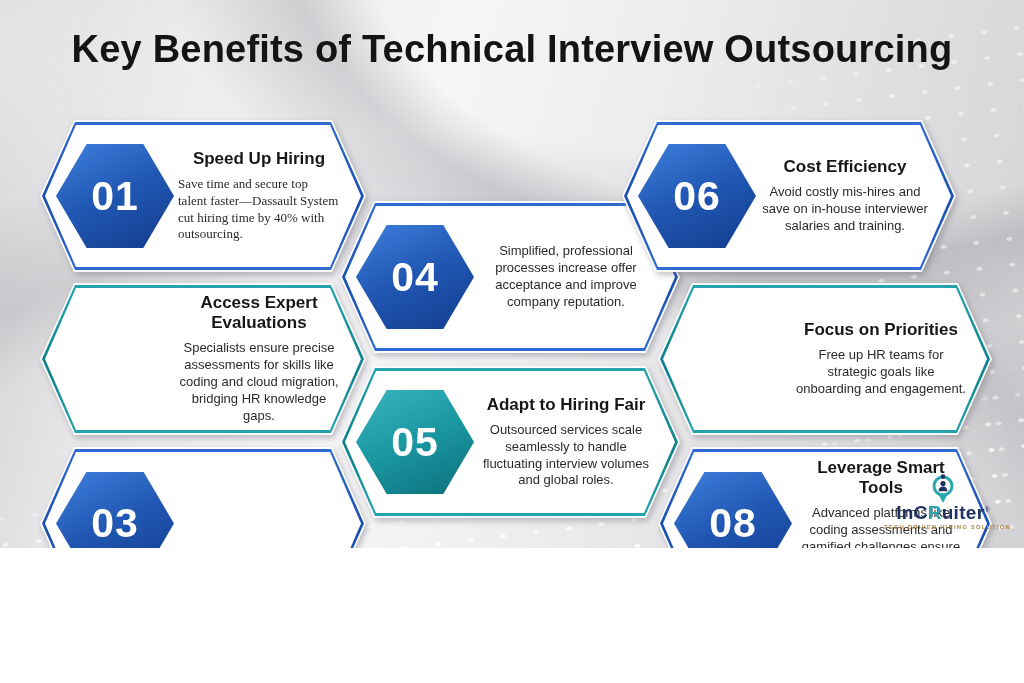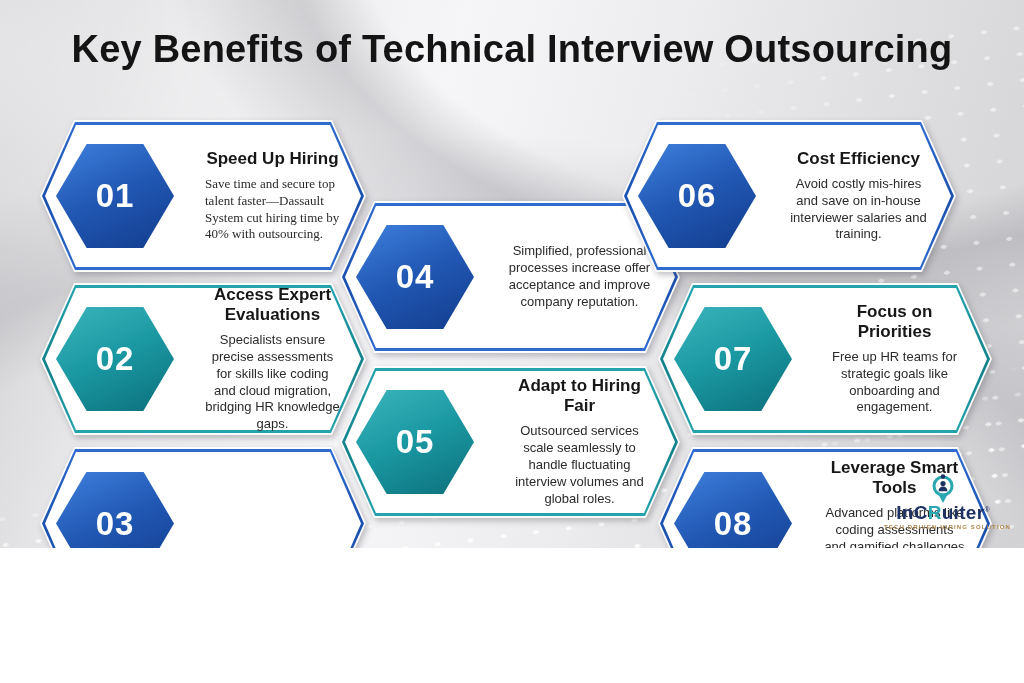--- a/index.html
+++ b/index.html
@@ -38,26 +38,26 @@
     clip-path: polygon(0 50%, 33px 0, calc(100% - 33px) 0, 100% 50%, calc(100% - 33px) 100%, 33px 100%); }
   .card-face { position:absolute; inset:3px; background:#ffffff;
     clip-path: polygon(0 50%, 31px 0, calc(100% - 31px) 0, 100% 50%, calc(100% - 31px) 100%, 31px 100%); }
   .card.blue .card-border { background: linear-gradient(180deg,#2f6bd0 0%,#1a4fae 55%,#2f6bd0 100%); }
   .card.teal .card-border { background: linear-gradient(180deg,#25a4ad 0%,#11808a 55%,#25a4ad 100%); }
 
   .badge { position:absolute; left:16px; top:50%; width:118px; height:104px;
     transform:translateY(-50%); z-index:3;
     clip-path: polygon(0 50%, 26% 0, 74% 0, 100% 50%, 74% 100%, 26% 100%);
     display:flex; align-items:center; justify-content:center;
-    color:#ffffff; font-size:33px; font-weight:700; letter-spacing:1px; }
+    color:#ffffff; font-size:41px; font-weight:700; letter-spacing:1px; }
   .card.blue .badge { background: linear-gradient(155deg,#3f80dd 0%,#2158b4 48%,#123c8c 100%); }
   .card.teal .badge { background: linear-gradient(155deg,#3bb5bd 0%,#1a98a2 48%,#0c6f7a 100%); }
 
   .card-text { position:absolute; top:0; bottom:0; left:138px; right:26px; z-index:2;
-    display:flex; flex-direction:column; justify-content:center; text-align:center;margin-left:27px; }
+    display:flex; flex-direction:column; justify-content:center; text-align:center; }
   .card-title { font-size:17px; font-weight:700; color:#171717; line-height:1.18; margin-bottom:7px; }
   .card-desc { font-size:13px; color:#2b2b2b; line-height:1.3; }
   .card-desc.left { text-align:left;font-family:Liberation Serif, serif; }
 
   
   .logo { position:absolute; right:22px; bottom:18px; width:118px; text-align:center; }
   .logo .pin { display:block; margin:0 auto -1px auto; }
   .brand { font-size:19px; font-weight:800; color:#1e3264; letter-spacing:.3px; line-height:1; }
   .brand .accent { color:#2aa7b0; }
   .brand .reg { font-size:7px; vertical-align:super; font-weight:400; }
@@ -87,23 +87,20 @@
       <div class="card-title">Speed Up Hiring</div>
       <div class="card-desc left">Save time and secure top talent faster—Dassault System cut hiring time by 40% with outsourcing.</div>
     </div>
   </div>
 
   <div class="card teal" style="left:40px;top:283px;width:326px;height:152px">
     <div class="card-edge">
         <div class="card-border">
           <div class="card-face"></div>
         </div>
-      </div>
-    <div class="badge">
-        <span>02</span>
       </div>
     <div class="card-text">
       <div class="card-title">Access Expert Evaluations</div>
       <div class="card-desc">Specialists ensure precise assessments for skills like coding and cloud migration, bridging HR knowledge gaps.</div>
     </div>
   </div>
 
   <div class="card blue" style="left:40px;top:447px;width:326px;height:153px">
     <div class="card-edge">
         <div class="card-border">
@@ -158,23 +155,20 @@
       <div class="card-desc">Avoid costly mis-hires and save on in-house interviewer salaries and training.</div>
     </div>
   </div>
 
   <div class="card teal" style="left:658px;top:283px;width:334px;height:152px">
     <div class="card-edge">
         <div class="card-border">
           <div class="card-face"></div>
         </div>
       </div>
-    <div class="badge">
-        <span>07</span>
-      </div>
     <div class="card-text">
       <div class="card-title">Focus on Priorities</div>
       <div class="card-desc">Free up HR teams for strategic goals like onboarding and engagement.</div>
     </div>
   </div>
 
   <div class="card blue" style="left:658px;top:447px;width:334px;height:153px">
     <div class="card-edge">
         <div class="card-border">
           <div class="card-face"></div>

